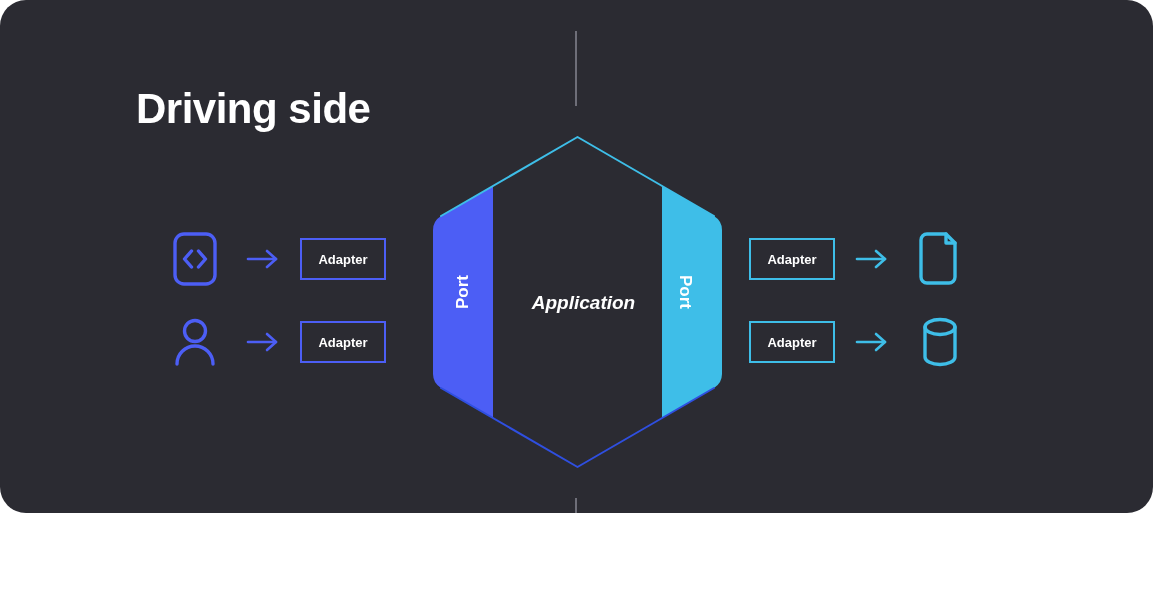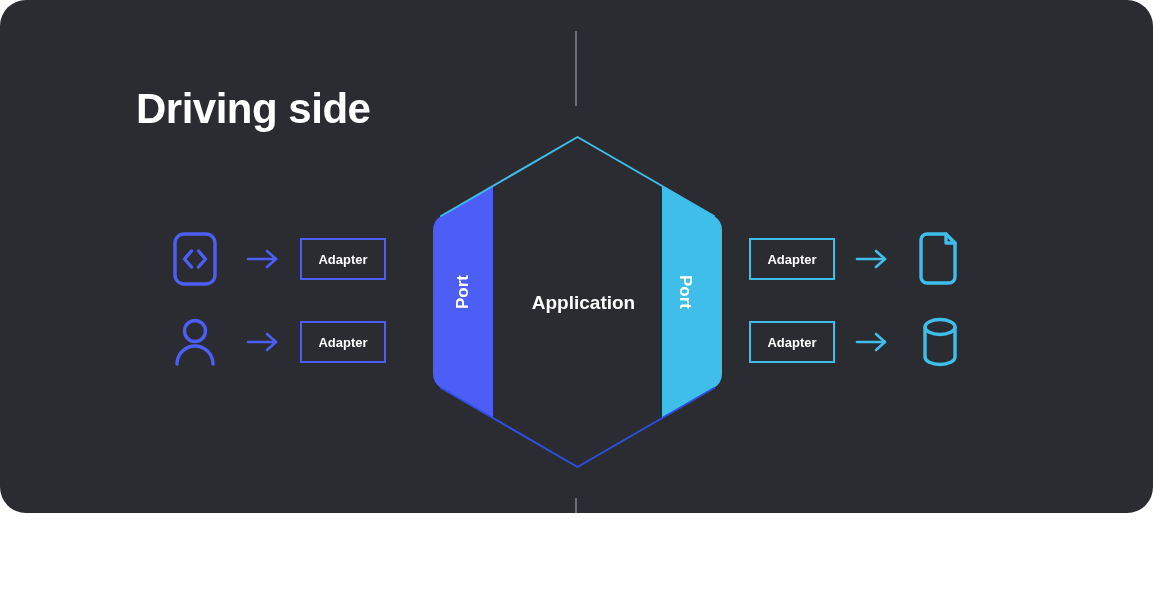--- a/index.html
+++ b/index.html
@@ -59,20 +59,21 @@
     color: #FFFFFF;
     font-size: 19px;
     font-weight: bold;
     white-space: nowrap;
   }
   #appLabel {
     left: 12px; right: 0;
     top: 158px;
     text-align: center;
     font-size: 19px;
+    font-style: italic;
   }
   .port-label {
     font-size: 17px;
     font-weight: bold;
     color: #FFFFFF;
   }
   #portLeft {
     position: absolute;
     left: 16px;
     top: 148px;

